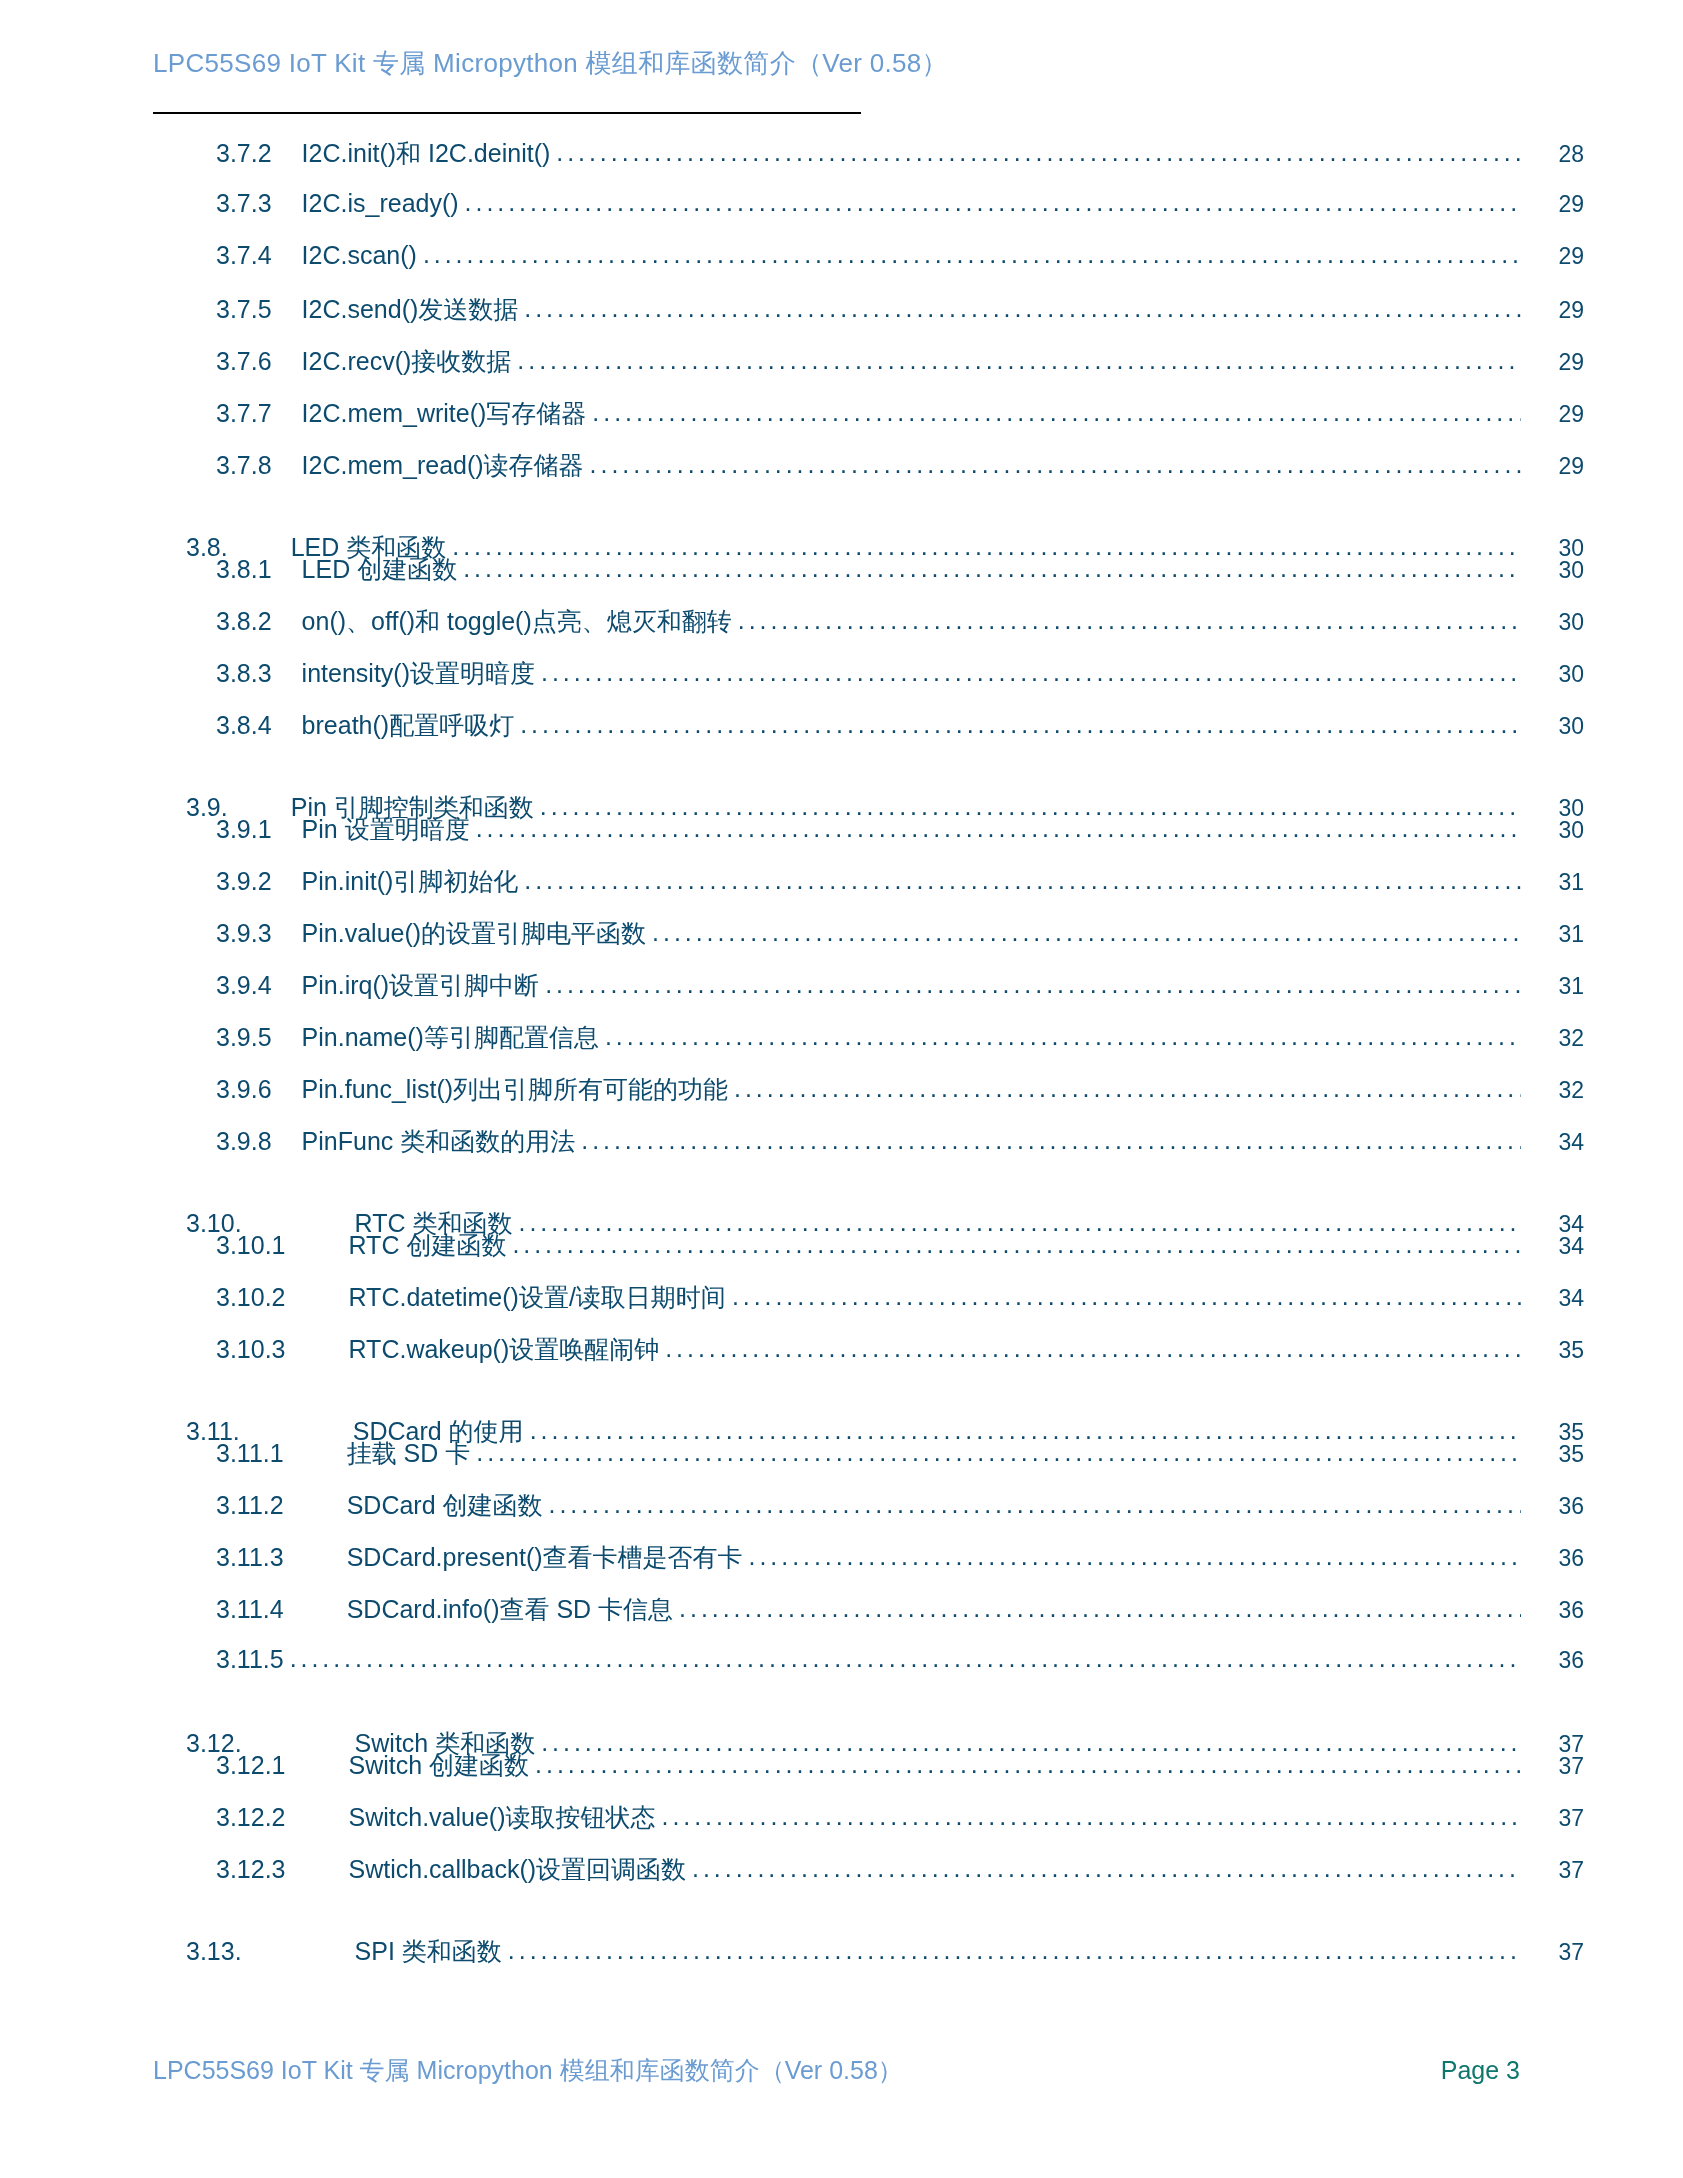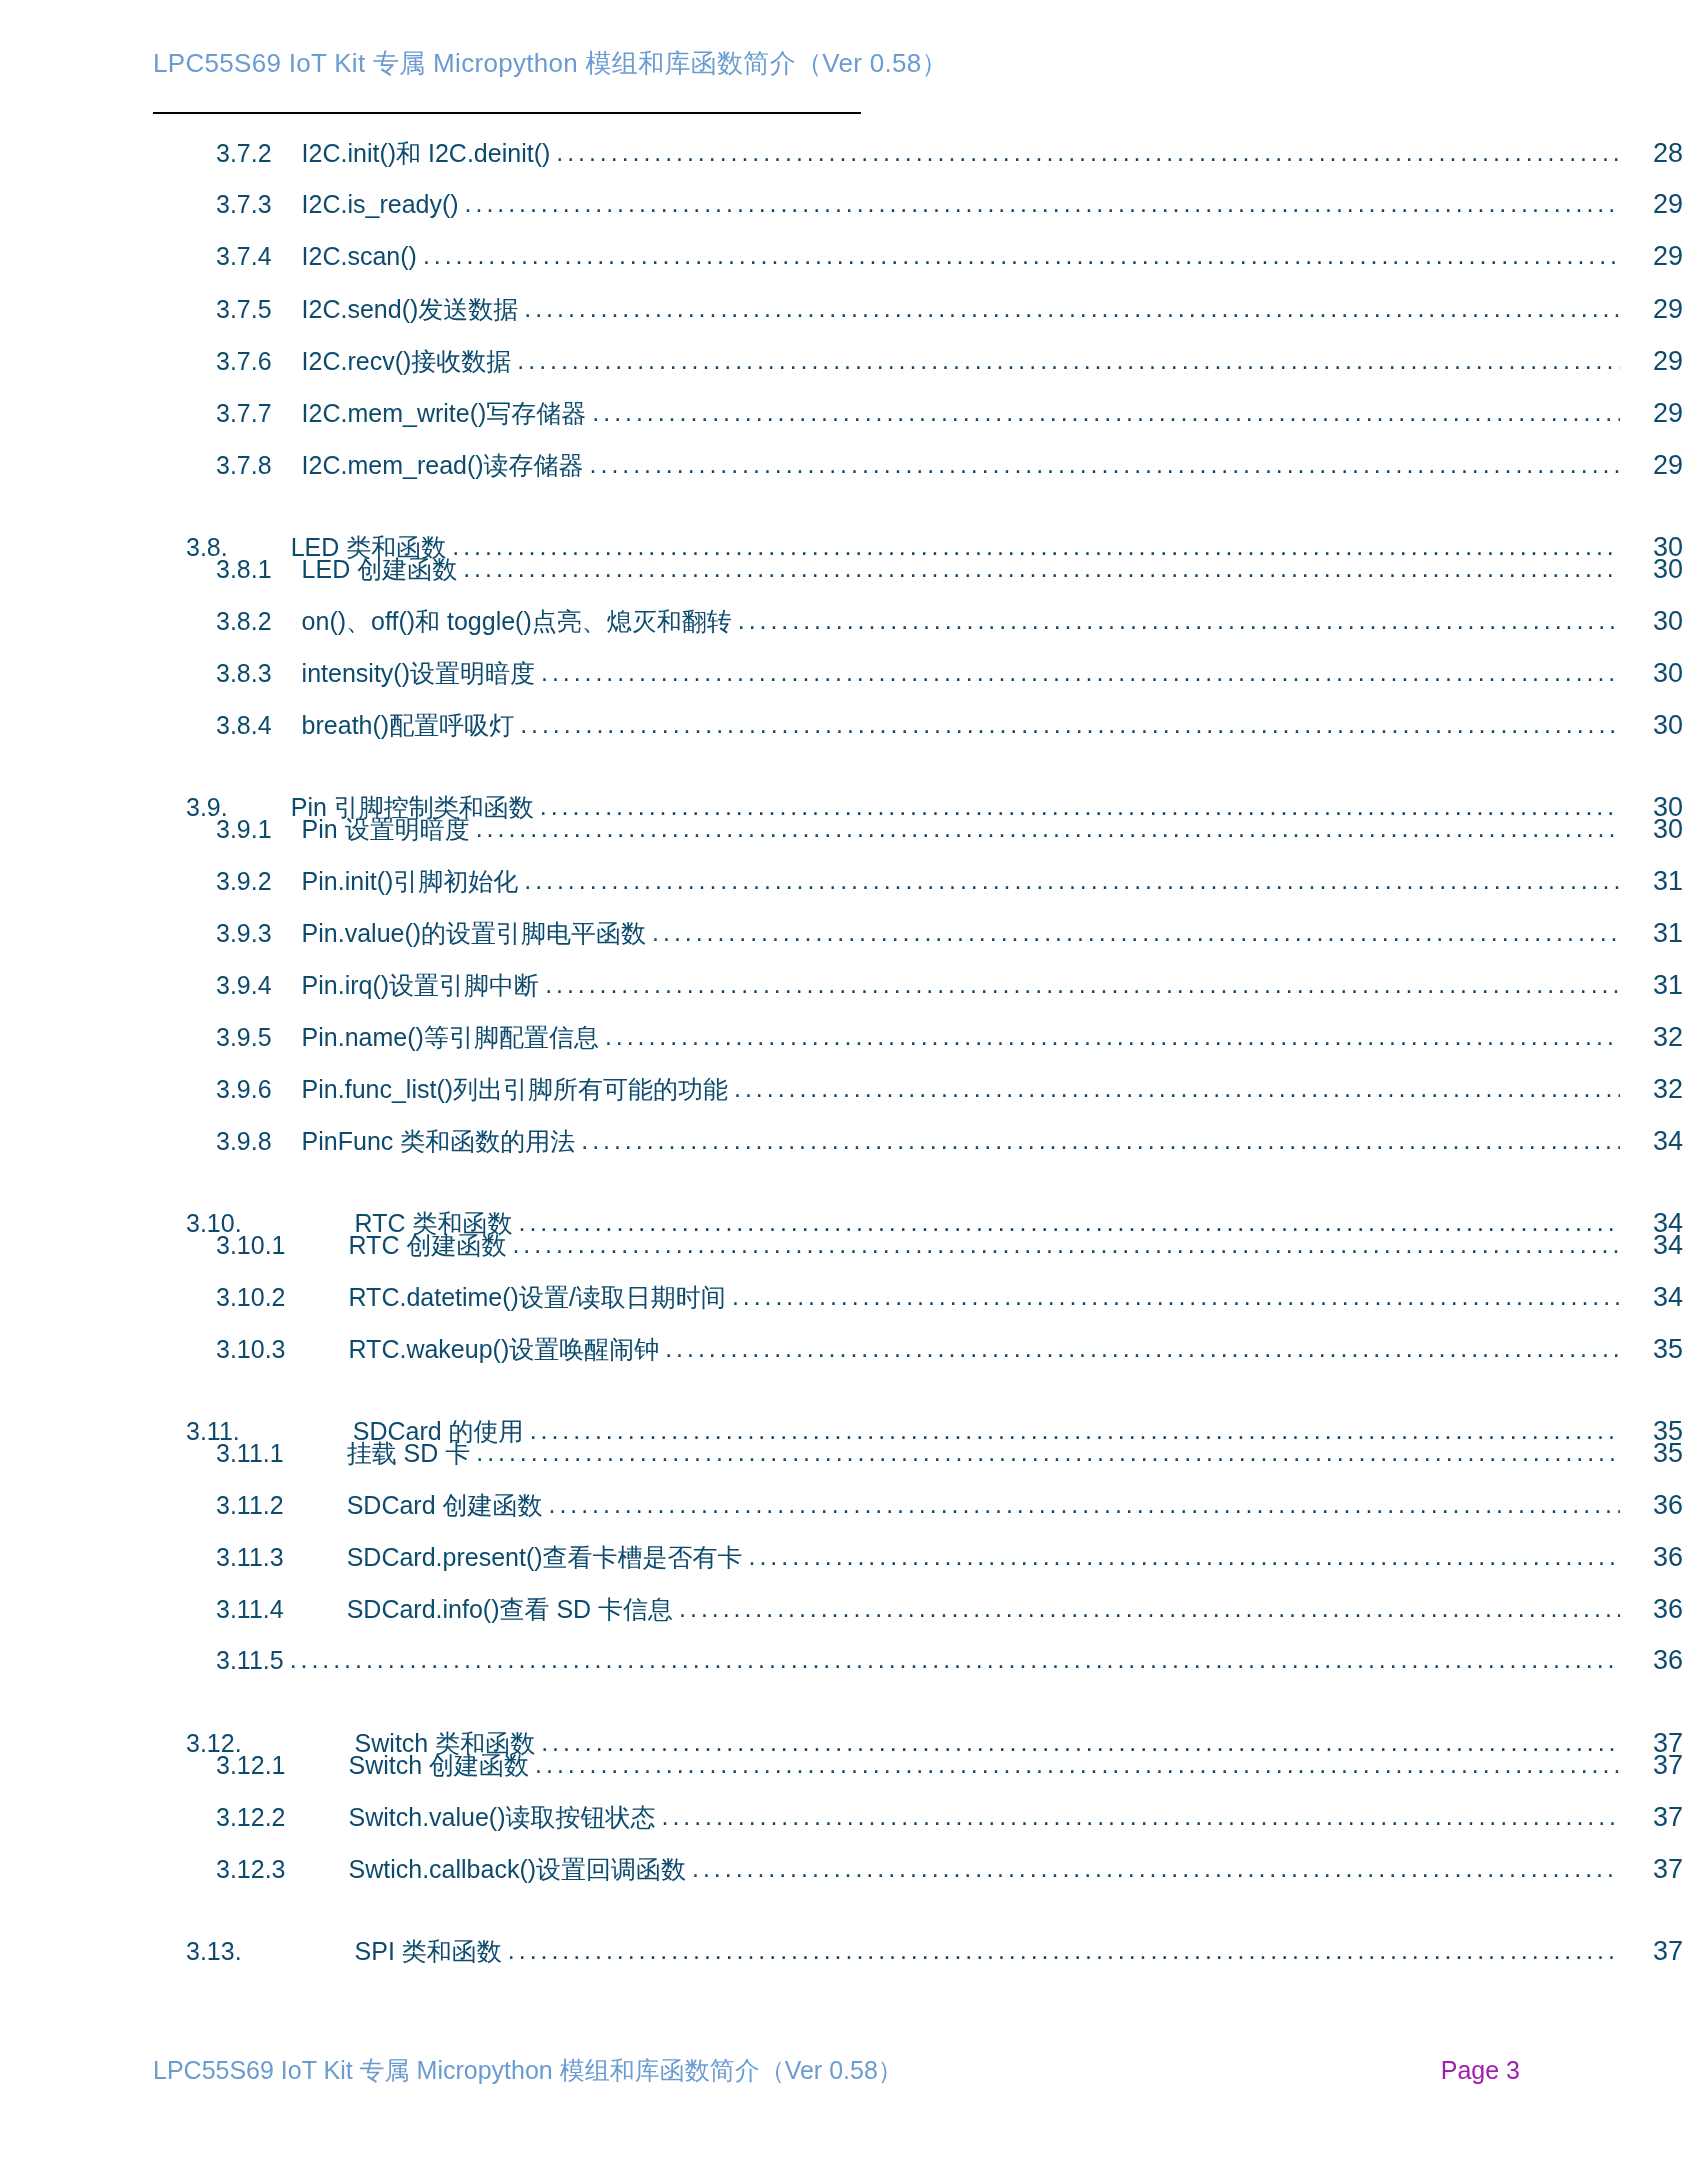--- a/index.html
+++ b/index.html
@@ -98,21 +98,22 @@
     font-size: 25px;
     letter-spacing: -1.5px;
     white-space: nowrap;
     overflow: hidden;
   }
 
   .toc-page {
     flex: 0 0 auto;
     width: 59px;
     text-align: right;
-    font-size: 27px;
+    margin-right: 99px;
+    font-size: 23px;
   }
 
   
   .footer {
     position: absolute;
     left: 0;
     top: 2054px;
     width: 1683px;
     height: 40px;
     display: flex;
@@ -121,21 +122,21 @@
   .footer-left {
     margin-left: 153px;
     font-size: 25px;
     color: #6A9BD1;
     white-space: nowrap;
   }
   .footer-right {
     margin-left: auto;
     margin-right: 163px;
     font-size: 25px;
-    color: #a21caf;
+    color: #0f766e;
     white-space: nowrap;
   }
 </style>
 </head>
 <body>
 
 <div class="page">
 
   <div class="header">
     <div class="header-title">LPC55S69 IoT Kit 专属 Micropython 模组和库函数简介（Ver 0.58）</div>

